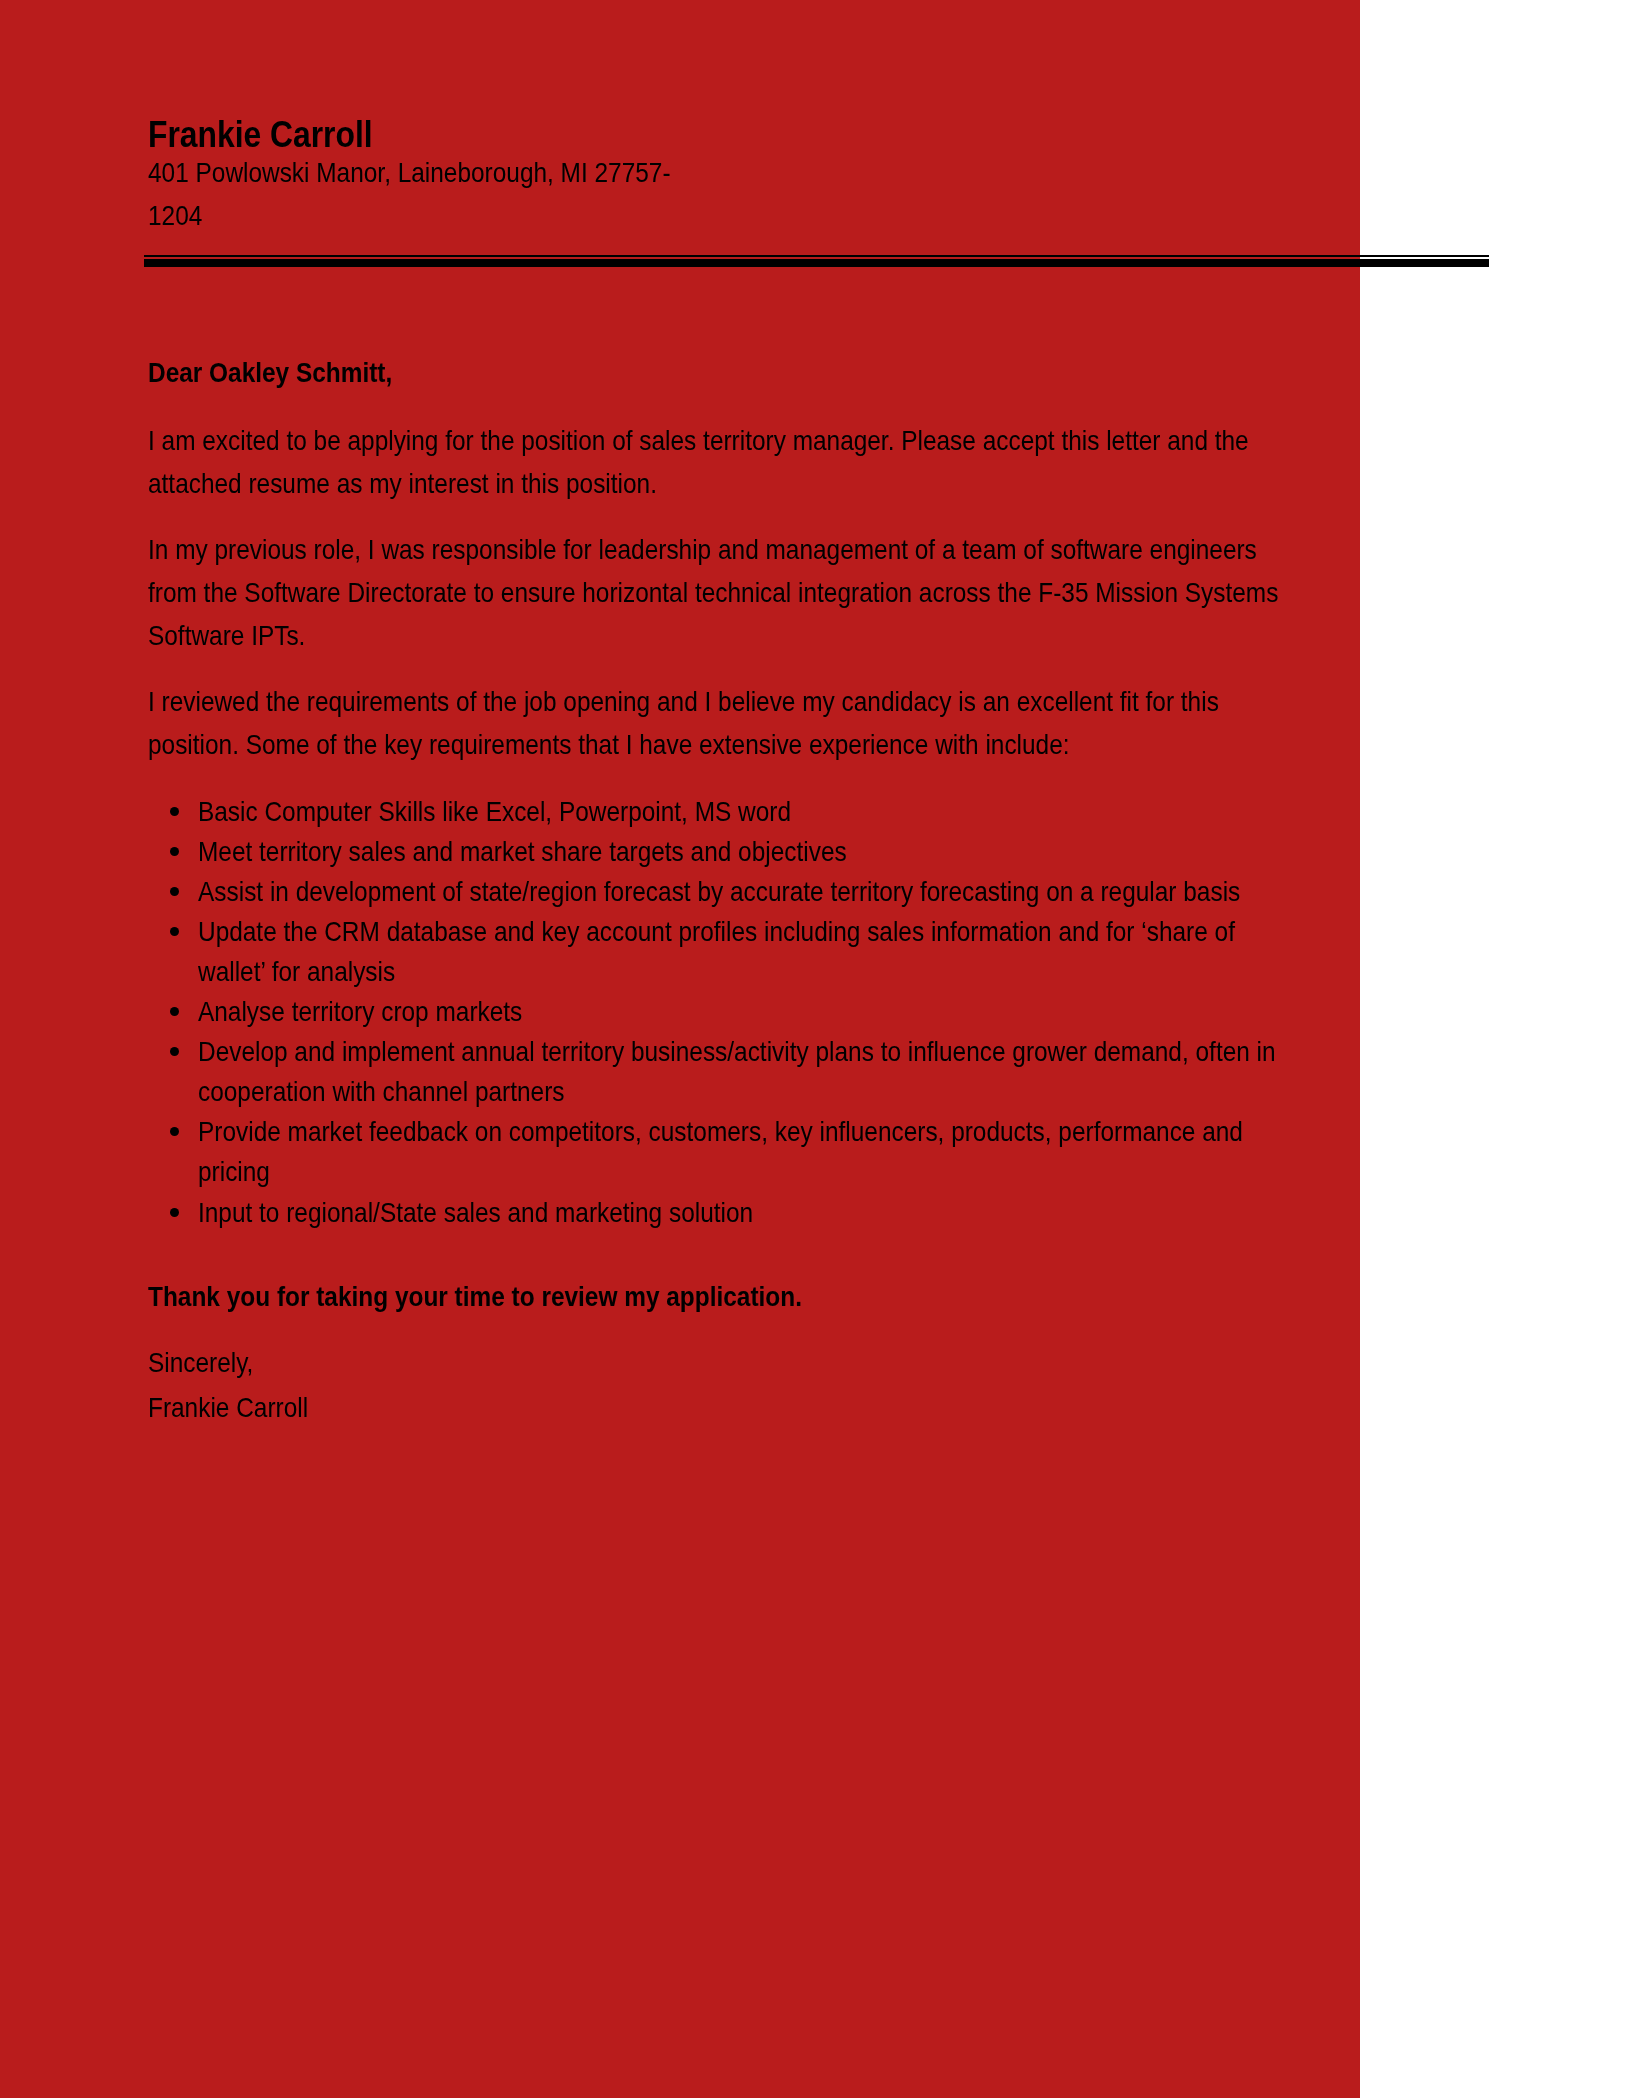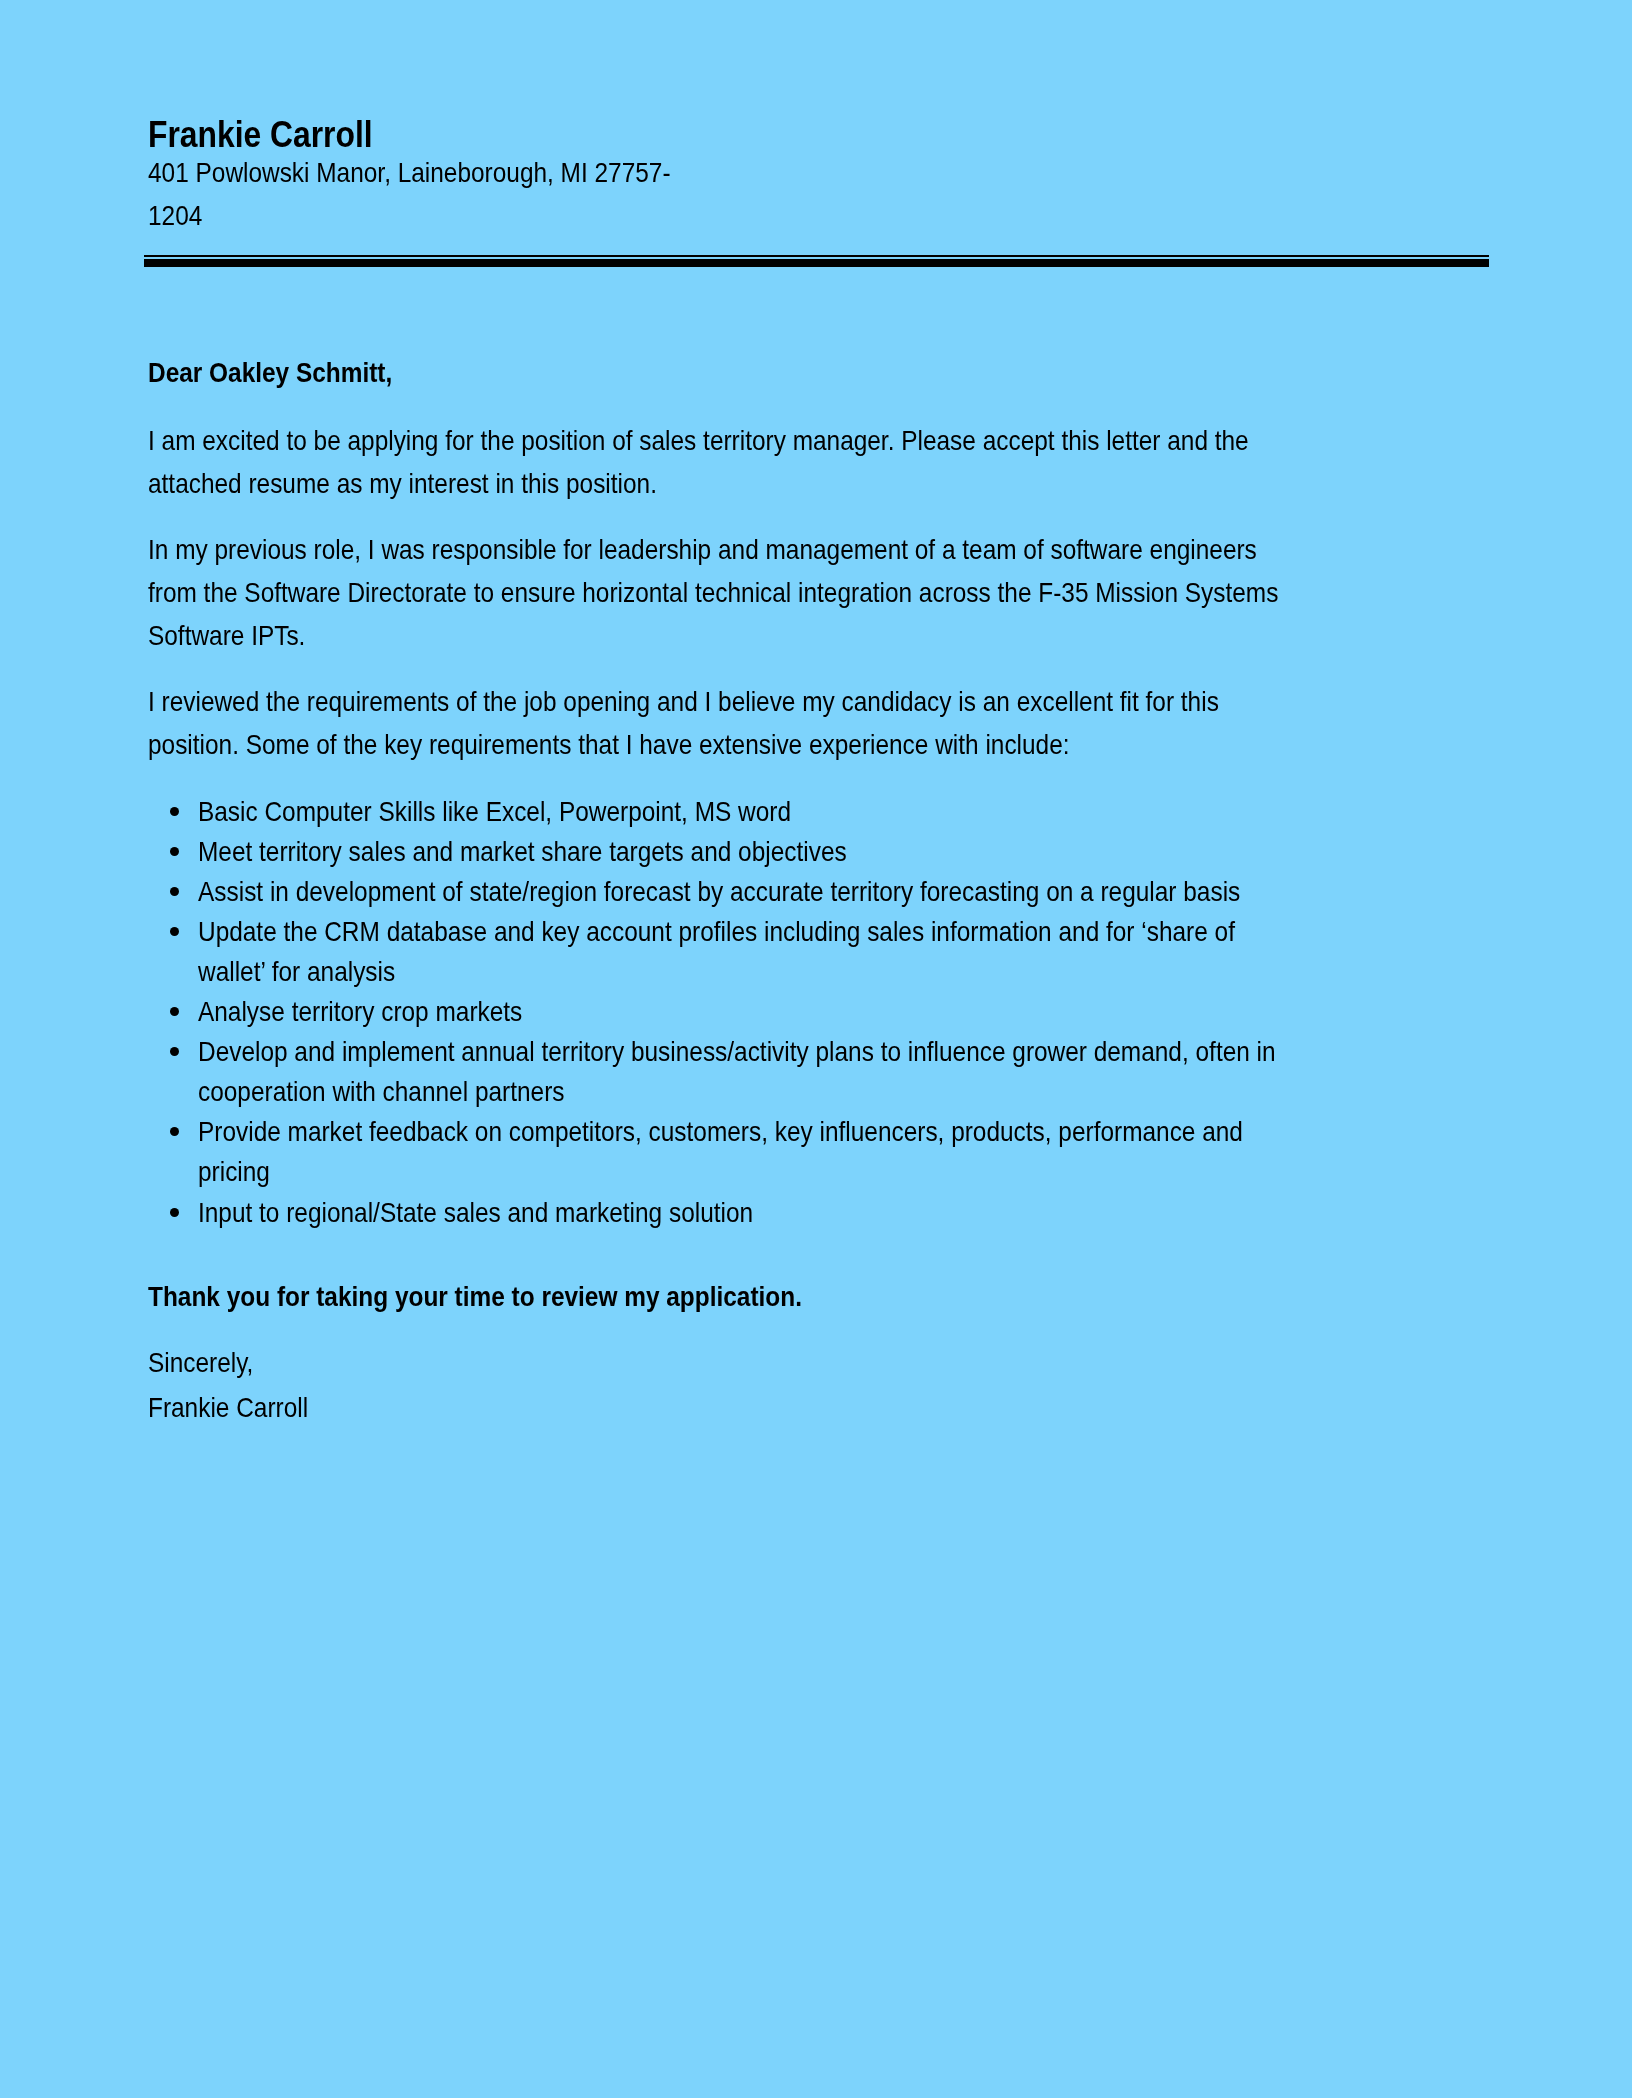--- a/index.html
+++ b/index.html
@@ -1,18 +1,18 @@
 <!DOCTYPE html>
 <html><head>
   <meta charset="utf-8">
   <style>
     html, body { margin: 0; padding: 0; background: #ffffff; }
     body { width: 1632px; height: 2098px; position: relative; overflow: hidden;
            font-family: "Liberation Sans", sans-serif; color: #000000; }
-    .page { position: absolute; left: 0; top: 0; width: 1632px; height: 2098px; background: #7dd3fc; text-align: center; }
+    .page { position: absolute; left: 0; top: 0; width: 1360px; height: 2098px; background: #b91c1c; text-align: center; }
     .ln { position: absolute; left: 148px; white-space: nowrap; transform-origin: 0 100%;
           font-size: 28px; line-height: 28px; transform: scaleX(0.872); }
     .ln.bold { font-weight: bold; }
     .name { font-size: 37px; line-height: 37px; font-weight: bold; transform: scaleX(0.86); }
     .bullet-text { left: 198px; }
     .bullet-dot { position: absolute; left: 170px; width: 9px; height: 9px; border-radius: 50%; background: #000; }
     .rule-thin { position: absolute; left: 144px; width: 1345px; top: 255px; height: 2px; background: #000; }
     .rule-thick { position: absolute; left: 144px; width: 1345px; top: 259px; height: 8px; background: #000; }
   </style>
 </head>

